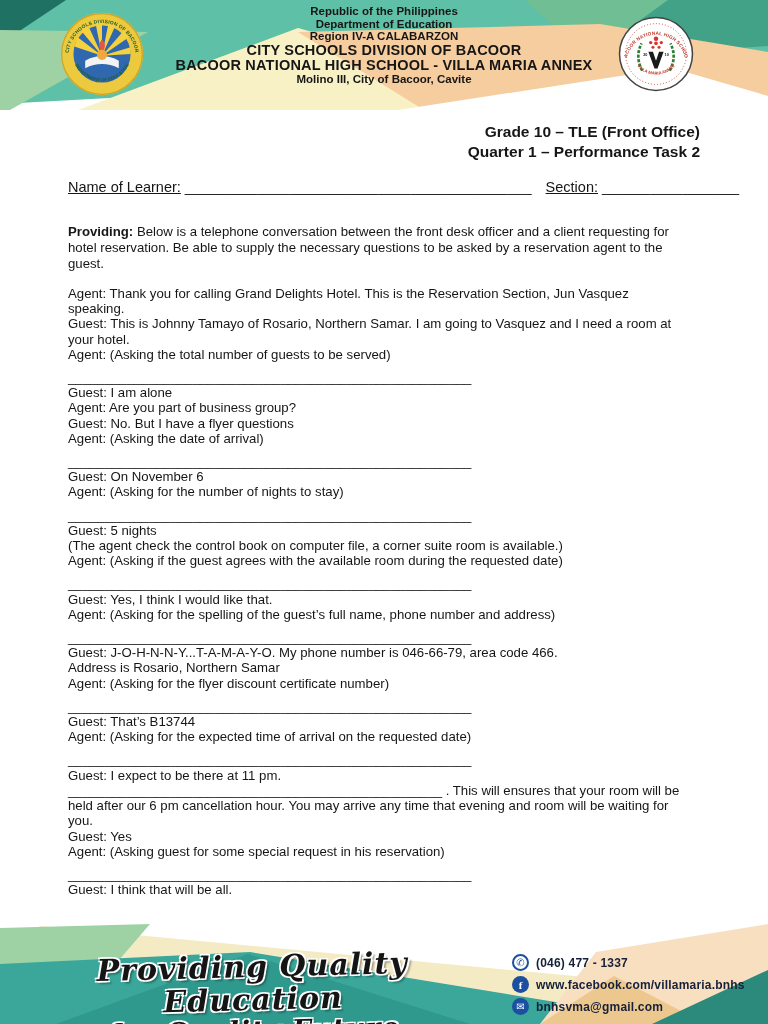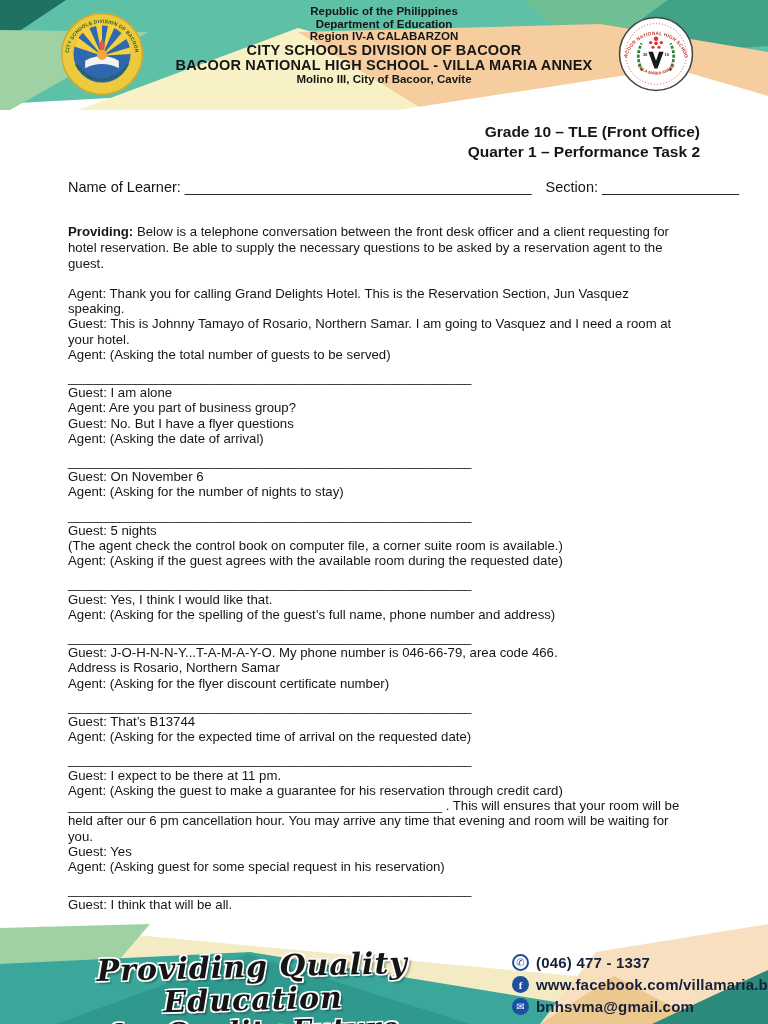--- a/index.html
+++ b/index.html
@@ -22,21 +22,21 @@
   .head-text .small{font-size:11.5px;font-weight:600;}
   .head-text .big{font-size:14.5px;font-weight:bold;line-height:15px;letter-spacing:.2px;}
   .seal{position:absolute;}
   .seal-left{left:60px;top:12px;}
   .seal-right{left:618px;top:16px;}
 
   
   .doc{position:absolute;left:68px;top:110px;width:632px;}
   .title{margin-top:12px;text-align:right;font-weight:bold;font-size:15.5px;line-height:20px;}
   .learner{margin-top:17px;font-size:14.5px;white-space:nowrap;}
-  .learner .lbl{margin-right:4px;}
+  .learner .lbl{margin-right:4px;text-decoration:underline;}
   .learner .sec{margin-left:14px;margin-top:40px;}
   .direction{margin:29px 0 14px 0;font-size:13.2px;line-height:16px;width:612px;}
   .direction .b{font-weight:bold;}
   .dialogue{width:612px;font-size:13.2px;line-height:15.2px;}
   .dialogue .line{margin:0;min-height:15.2px;}
   .dialogue .rule{margin-top:8px;letter-spacing:0;}
 
   
   .footerband{position:absolute;left:0;bottom:0;width:768px;height:100px;}
   .fo-cream{background:#f4ebc4;clip-path:polygon(40px 2px,660px 60px,700px 100px,0 36px);}
@@ -54,21 +54,21 @@
                       1.5px 1.5px 0 #fff,3px 3px 2px rgba(0,0,0,.35);}
   .slogan .l1{font-size:30px;line-height:33px;}
   .slogan .l2{font-size:27px;line-height:29px;}
   .contacts{position:absolute;left:512px;top:30px;}
   .crow{display:flex;align-items:center;margin-bottom:5px;}
   .ic{width:17px;height:17px;border-radius:50%;display:inline-flex;align-items:center;
       justify-content:center;font-size:11px;margin-right:7px;flex:0 0 17px;box-sizing:border-box;}
   .phone-icon{background:#fff;color:#1d4fa0;border:2px solid #1d4fa0;font-size:10px;}
   .facebook-icon{background:#1d4fa0;color:#fff;font-weight:bold;font-family:"Liberation Serif",serif;}
   .email-icon{background:#1d4fa0;color:#fff;font-size:10px;}
-  .ctext{font-size:15px;font-weight:bold;color:#15203a;letter-spacing:.2px;}
+  .ctext{font-size:12px;font-weight:bold;color:#15203a;letter-spacing:.2px;}
 </style>
 </head>
 <body>
 
 <div class="page">
 
   <div class="banner">
     <div class="shape sh-gmain"></div>
     <div class="shape sh-gmid"></div>
     <div class="shape sh-gdark"></div>
@@ -179,21 +179,20 @@
         <p class="line">Agent: (Asking for the spelling of the guest’s full name, phone number and address)</p>
         <p class="line rule">_______________________________________________________</p>
         <p class="line">Guest: J-O-H-N-N-Y...T-A-M-A-Y-O. My phone number is 046-66-79, area code 466.</p>
         <p class="line">Address is Rosario, Northern Samar</p>
         <p class="line">Agent: (Asking for the flyer discount certificate number)</p>
         <p class="line rule">_______________________________________________________</p>
         <p class="line">Guest: That’s B13744</p>
         <p class="line">Agent: (Asking for the expected time of arrival on the requested date)</p>
         <p class="line rule">_______________________________________________________</p>
         <p class="line">Guest: I expect to be there at 11 pm.</p>
-        <p class="line">Agent: (Asking the guest to make a guarantee for his reservation through credit card)</p>
         <p class="line">___________________________________________________ . This will ensures that your room will be held after our 6 pm cancellation hour. You may arrive any time that evening and room will be waiting for you.</p>
         <p class="line">Guest: Yes</p>
         <p class="line">Agent: (Asking guest for some special request in his reservation)</p>
         <p class="line rule">_______________________________________________________</p>
         <p class="line">Guest: I think that will be all.</p>
       </div>
   </div>
 
   <div class="footerband">
     <div class="shape fo-cream"></div>

